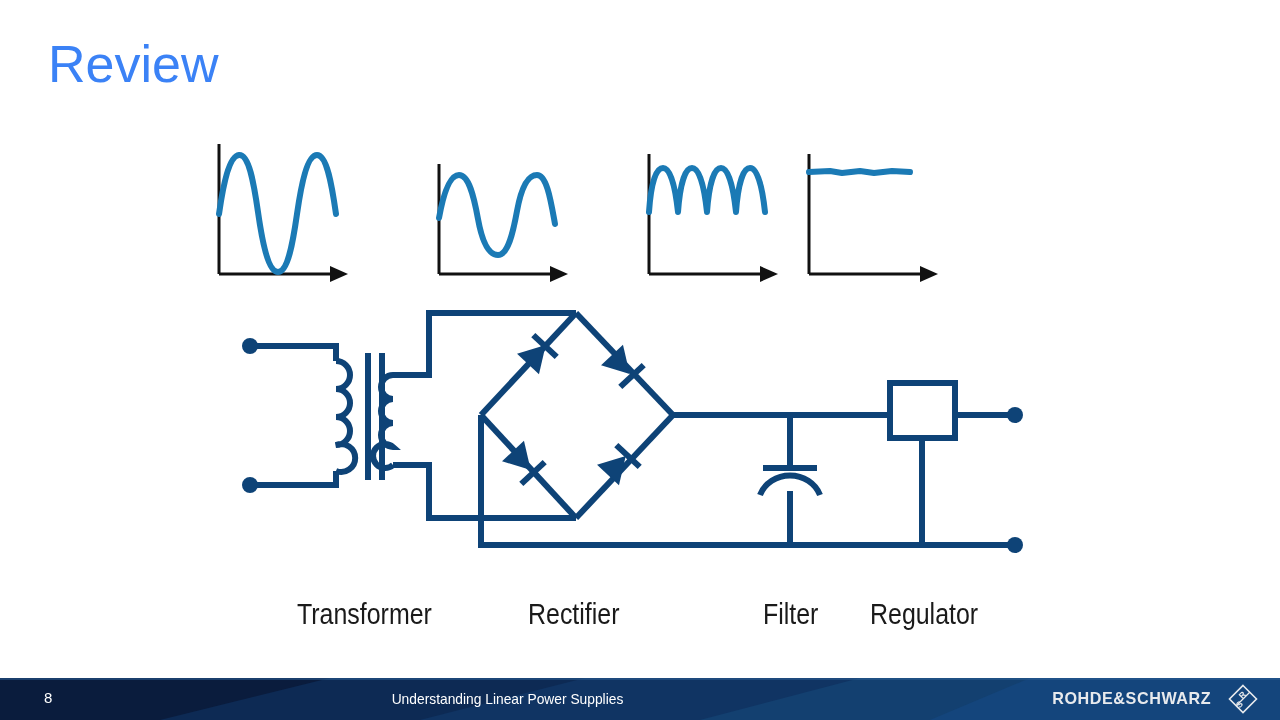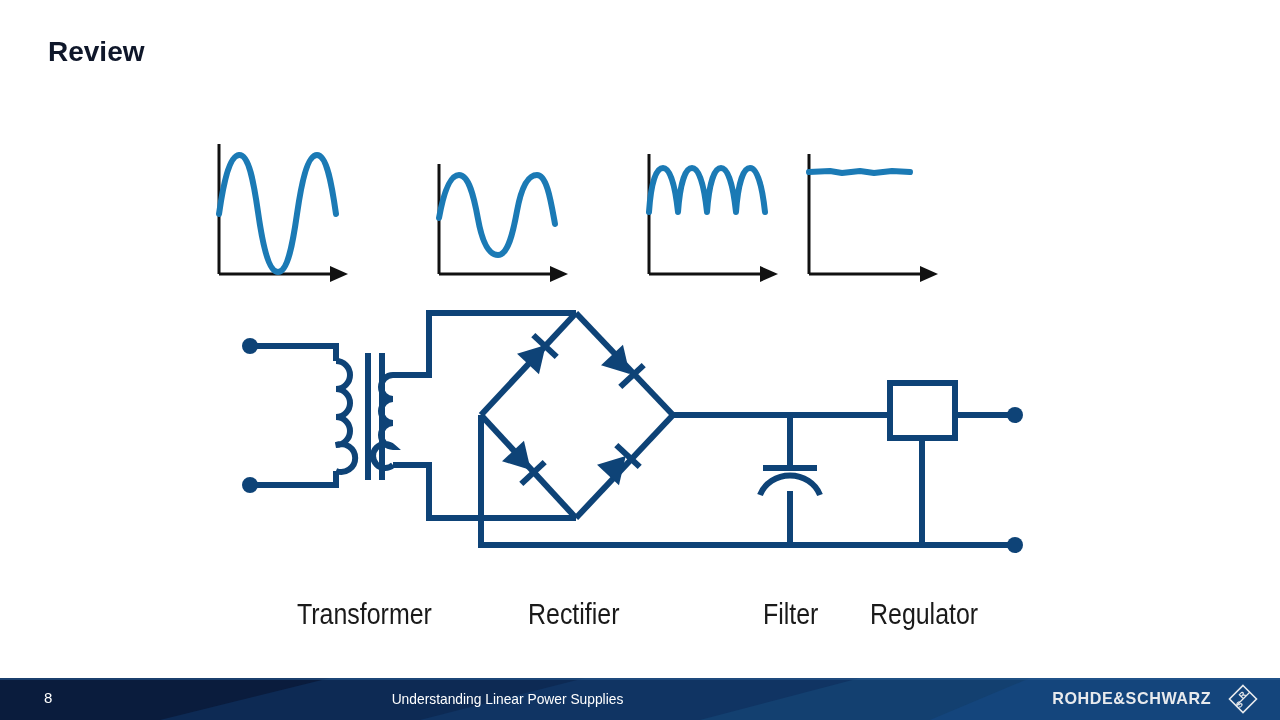--- a/index.html
+++ b/index.html
@@ -13,23 +13,23 @@
     position: relative;
     overflow: hidden;
     font-family: "Liberation Sans", sans-serif;
   }
 
   
   #slide-title {
     position: absolute;
     left: 48px;
     top: 38px;
-    font-size: 28px;
-    font-weight: bold;
-    color: #0f172a;
+    font-size: 52px;
+    font-weight: normal;
+    color: #3b82f6;
     letter-spacing: 0px;
     line-height: 1;
     white-space: nowrap;
   }
 
   
   #waveform-strip {
     position: absolute;
     left: 0;
     top: 140px;

